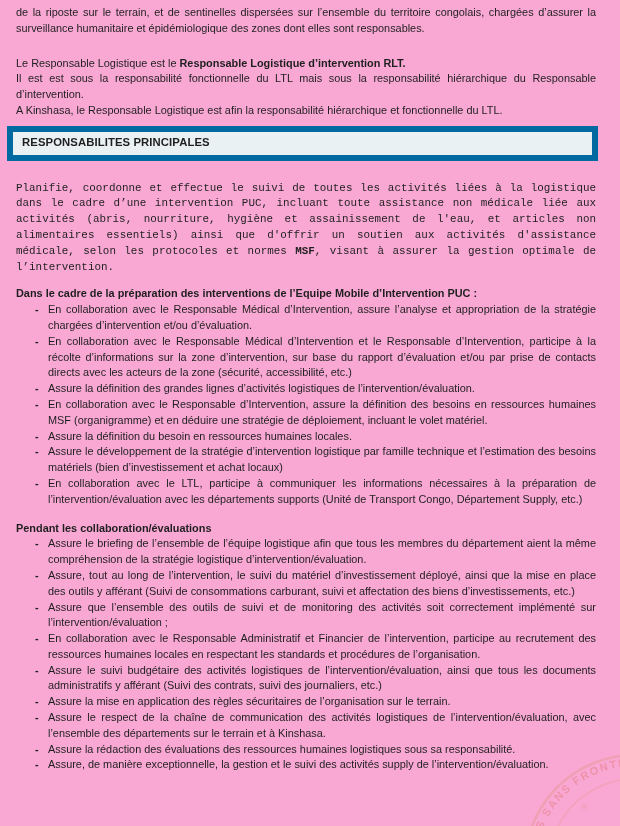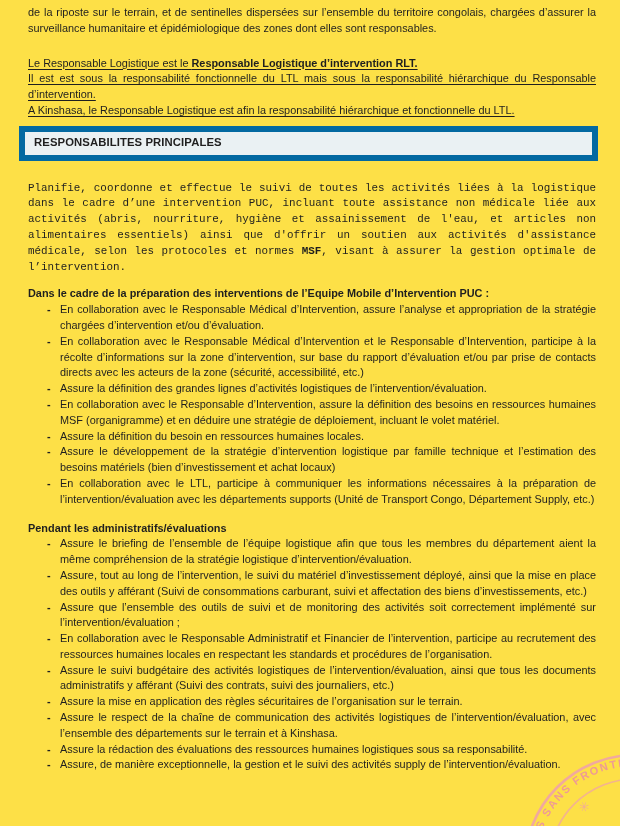--- a/index.html
+++ b/index.html
@@ -1,31 +1,31 @@
 <!DOCTYPE html>
 <html><head>
 <meta charset="utf-8">
 <style>
   html,body { margin:0; padding:0; background:#ffffff; }
   .page {
     position:relative;
     width:620px; height:826px;
     box-sizing:border-box;
-    padding:5px 24px 0 28px;
-    background:#fde047;
+    padding:5px 24px 0 16px;
+    background:#f9a8d4;
     overflow:hidden;
     font-family:"Liberation Sans", sans-serif;
     font-size:10.9px;
     line-height:15.8px;
     color:#1f1f1f;
     text-align:justify;
   }
   p { margin:0; }
   b, strong { font-weight:700; }
-  .underlined { text-decoration:underline; text-decoration-thickness:1px; text-underline-offset:2px; }
+  .underlined { text-decoration-thickness:1px; text-underline-offset:2px; }
   .hierarchy-block { margin-top:19px; }
   .section-box {
     margin:7px -2px 0 -9px;
     border:6px solid #0369a1;
     background:#eaf1f3;
     padding:3px 6px 4px 9px;
     font-weight:700;
     font-size:11.3px;
     text-align:left;
     letter-spacing:0.1px;
@@ -70,21 +70,21 @@
   <ul class="dash-list">
     <li>En collaboration avec le Responsable Médical d’Intervention, assure l’analyse et appropriation de la stratégie chargées d’intervention et/ou d’évaluation.</li>
     <li>En collaboration avec le Responsable Médical d’Intervention et le Responsable d’Intervention, participe à la récolte d’informations sur la zone d’intervention, sur base du rapport d’évaluation et/ou par prise de contacts directs avec les acteurs de la zone (sécurité, accessibilité, etc.)</li>
     <li>Assure la définition des grandes lignes d’activités logistiques de l’intervention/évaluation.</li>
     <li>En collaboration avec le Responsable d’Intervention, assure la définition des besoins en ressources humaines MSF (organigramme) et en déduire une stratégie de déploiement, incluant le volet matériel.</li>
     <li>Assure la définition du besoin en ressources humaines locales.</li>
     <li>Assure le développement de la stratégie d’intervention logistique par famille technique et l’estimation des besoins matériels (bien d’investissement et achat locaux)</li>
     <li>En collaboration avec le LTL, participe à communiquer les informations nécessaires à la préparation de l’intervention/évaluation avec les départements supports (Unité de Transport Congo, Département Supply, etc.)</li>
   </ul>
 
-  <p class="list-heading second">Pendant les administratifs/évaluations</p>
+  <p class="list-heading second">Pendant les collaboration/évaluations</p>
   <ul class="dash-list">
     <li>Assure le briefing de l’ensemble de l’équipe logistique afin que tous les membres du département aient la même compréhension de la stratégie logistique d’intervention/évaluation.</li>
     <li>Assure, tout au long de l’intervention, le suivi du matériel d’investissement déployé, ainsi que la mise en place des outils y afférant (Suivi de consommations carburant, suivi et affectation des biens d’investissements, etc.)</li>
     <li>Assure que l’ensemble des outils de suivi et de monitoring des activités soit correctement implémenté sur l’intervention/évaluation ;</li>
     <li>En collaboration avec le Responsable Administratif et Financier de l’intervention, participe au recrutement des ressources humaines locales en respectant les standards et procédures de l’organisation.</li>
     <li>Assure le suivi budgétaire des activités logistiques de l’intervention/évaluation, ainsi que tous les documents administratifs y afférant (Suivi des contrats, suivi des journaliers, etc.)</li>
     <li>Assure la mise en application des règles sécuritaires de l’organisation sur le terrain.</li>
     <li>Assure le respect de la chaîne de communication des activités logistiques de l’intervention/évaluation, avec l’ensemble des départements sur le terrain et à Kinshasa.</li>
     <li>Assure la rédaction des évaluations des ressources humaines logistiques sous sa responsabilité.</li>
     <li>Assure, de manière exceptionnelle, la gestion et le suivi des activités supply de l’intervention/évaluation.</li>

